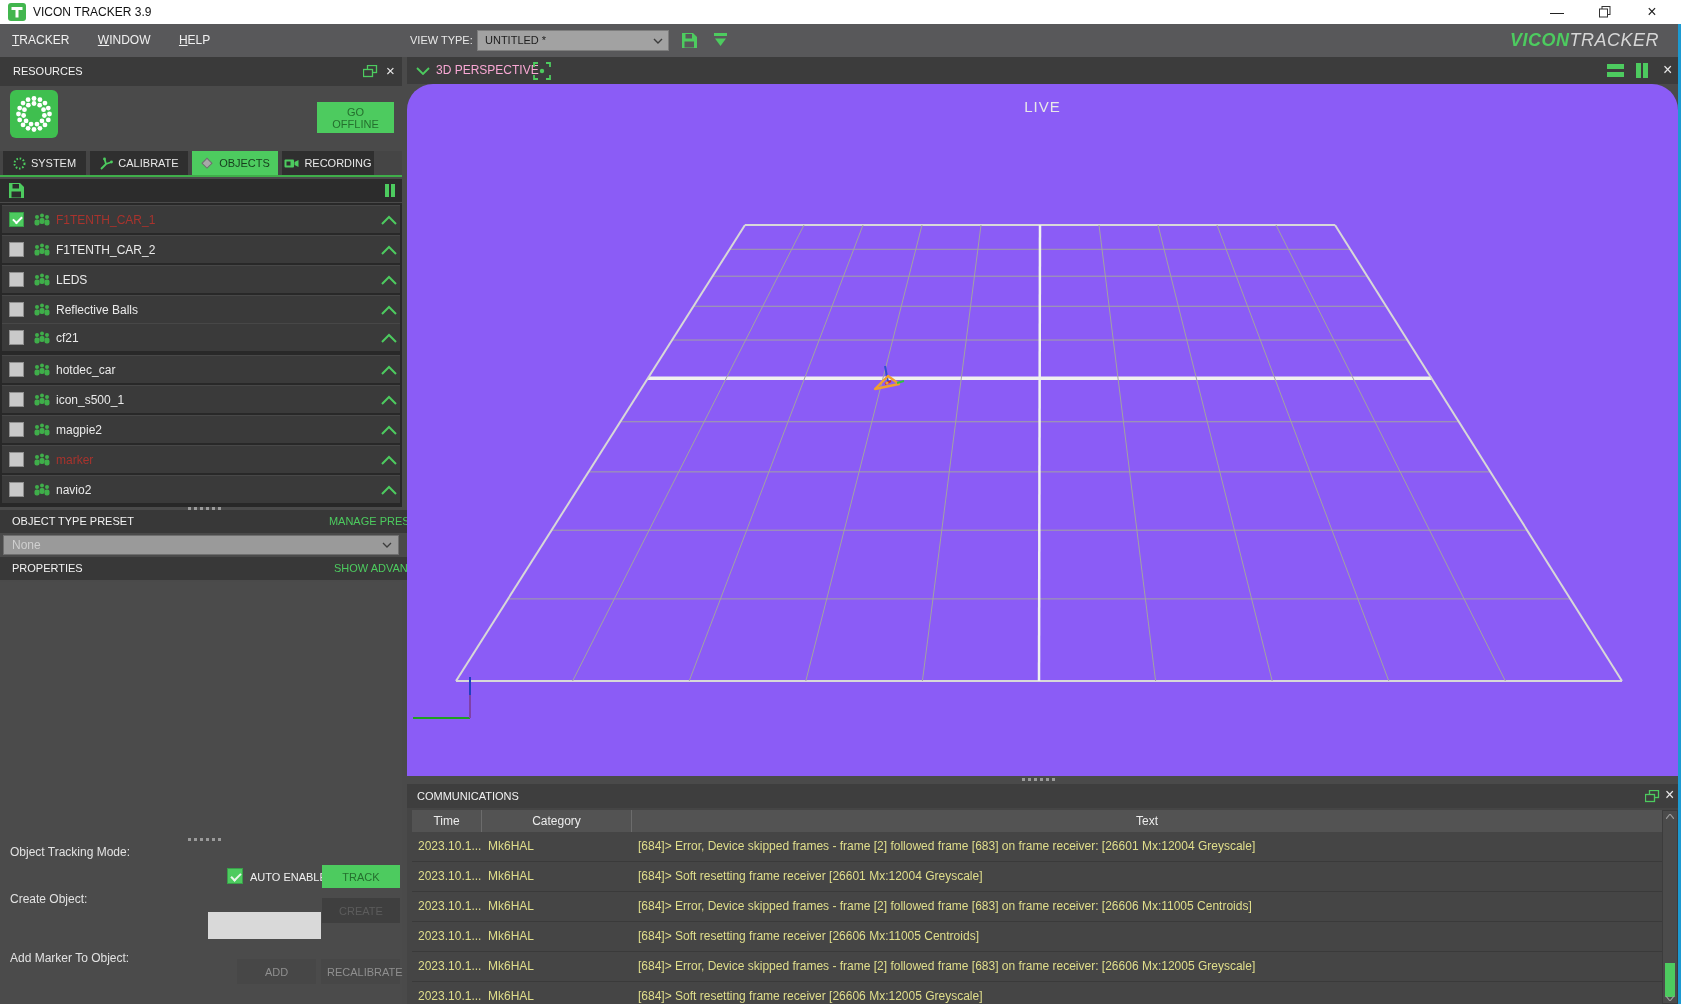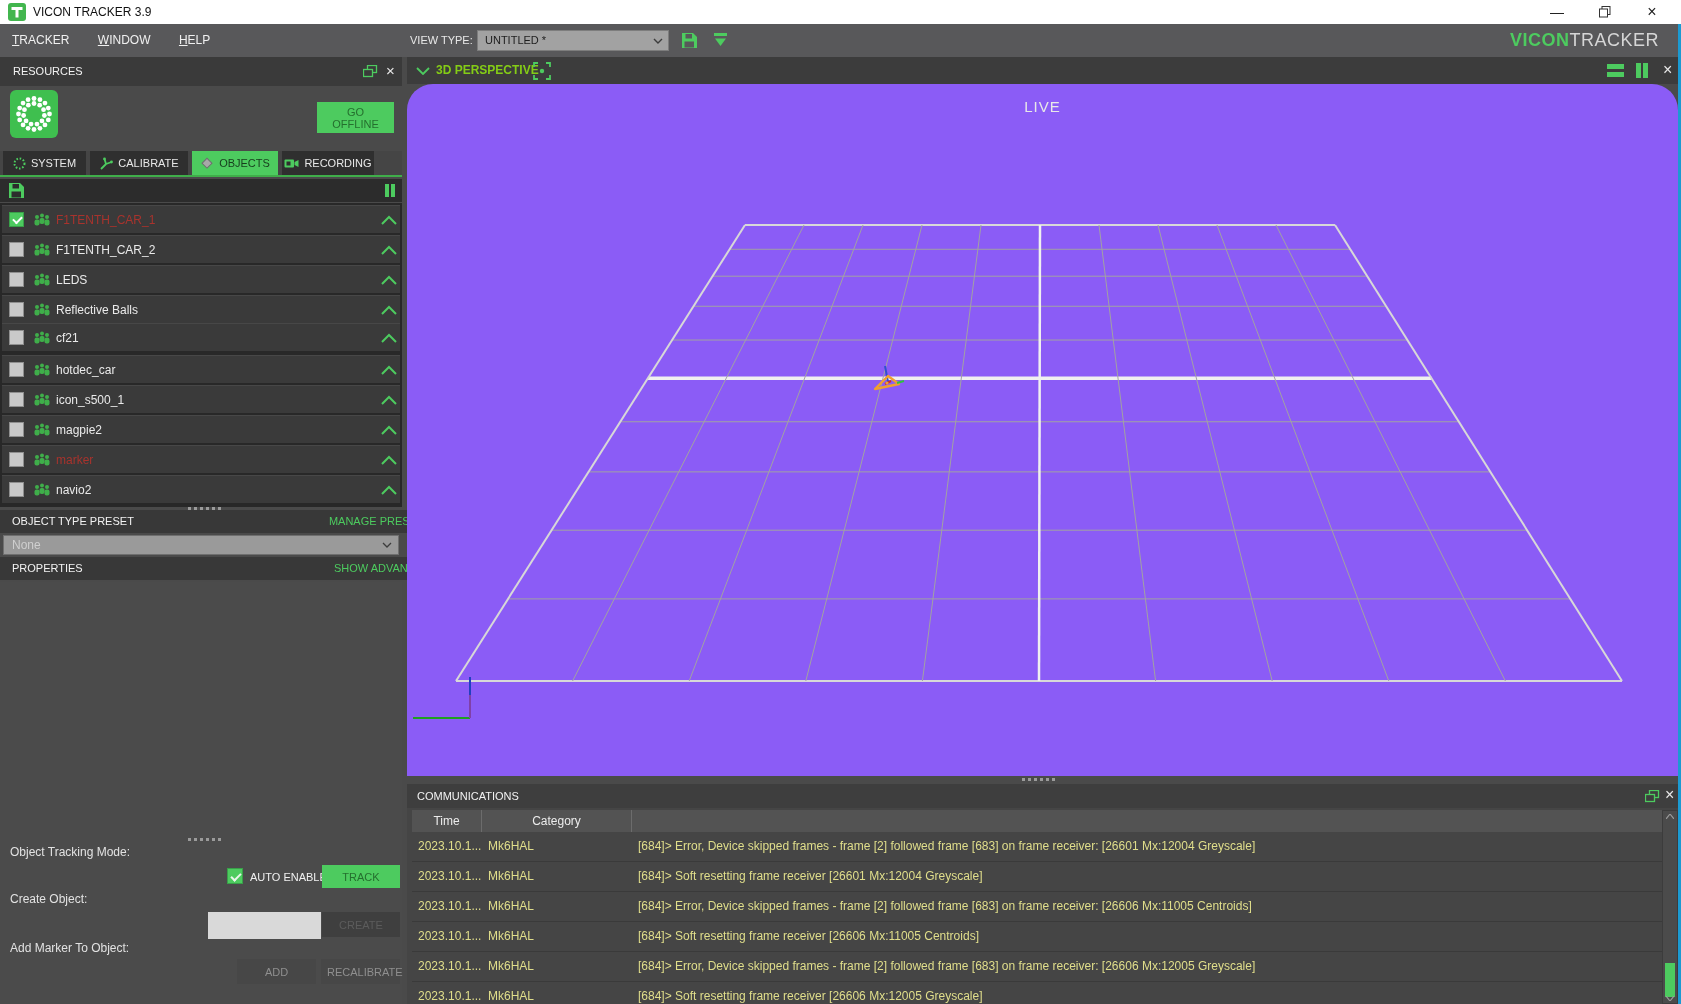--- a/index.html
+++ b/index.html
@@ -16,21 +16,21 @@
   .titlebar{left:0;top:0;width:1681px;height:24px;background:#ffffff;color:#111;}
   .titlebar .tt{position:absolute;left:33px;top:0;line-height:24px;font-size:12px;color:#111;}
   .winbtn{position:absolute;top:0;width:30px;height:24px;text-align:center;line-height:24px;font-size:14px;color:#222;}
   
   .menubar{left:0;top:24px;width:1681px;height:33px;background:#58585a;}
   .menu-item{display:inline-block;color:#f0f0f0;font-size:12px;line-height:33px;padding:0 12px;}
   .menu-item::first-letter{text-decoration:underline;}
   .vt-label{position:absolute;left:410px;top:0;line-height:33px;font-size:11px;color:#e8e8e8;}
   .vt-combo{position:absolute;left:477px;top:6px;width:192px;height:21px;background:#a2a2a2;border:1px solid #7d7d7d;box-sizing:border-box;}
   .vt-combo .val{position:absolute;left:7px;top:0;line-height:19px;font-size:11px;color:#1e1e1e;}
-  .logo{position:absolute;right:22px;top:0;line-height:33px;font-size:18px;letter-spacing:.5px;}
+  .logo{position:absolute;right:22px;top:0;line-height:33px;font-size:18px;letter-spacing:.5px;font-style:italic;}
   .logo b{color:var(--accent);font-weight:700;}
   .logo span{color:#d6d6d6;font-weight:400;}
   
   .panelhead{background:#3a3a3a;color:#f2f2f2;font-size:11px;}
   .sb-head{left:0;top:57px;width:402px;height:29px;}
   .sb-head .ttl{position:absolute;left:13px;top:0;line-height:29px;}
   .closex{color:#e9e9e9;font-size:15px;line-height:14px;}
   .conn-area{left:0;top:86px;width:402px;height:64px;background:#4a4a4a;}
   .conn-label{position:absolute;left:72px;top:104px;font-size:12px;color:#f0f0f0;}
   .btn-green{background:var(--accent);color:#256f2e;text-align:center;font-size:11px;border:none;}
@@ -58,21 +58,21 @@
   .plabel{position:absolute;left:10px;font-size:12px;color:#e2e2e2;}
   .cb2{position:absolute;width:16px;height:16px;background:#c9c9c9;border:1px solid #8f8f8f;box-sizing:border-box;}
   .cb2.checked{background:var(--accent);border-color:#39a049;}
   .cb2.checked::after{content:"";position:absolute;left:3px;top:3.5px;width:8px;height:4px;
       border-left:2px solid #e9f6ea;border-bottom:2px solid #e9f6ea;transform:rotate(-45deg);}
   .btn-dis{background:#474747;color:#8f8f8f;text-align:center;font-size:11px;border:none;}
   .btn-dark{background:#3f3f3f;color:#5c5c5c;text-align:center;font-size:11px;border:none;}
   .txtinput{background:#d9d9d9;border:none;}
   
   .viewhead{left:407px;top:57px;width:1271px;height:27px;background:#3c3c3c;}
-  .viewhead .ttl{position:absolute;left:29px;top:0;line-height:27px;font-size:12px;color:#84cc16;font-weight:bold;}
+  .viewhead .ttl{position:absolute;left:29px;top:0;line-height:27px;font-size:12px;color:#f9a8d4;}
   .viewport{left:407px;top:84px;width:1271px;height:771px;background:#8b5cf6;border-radius:26px;}
   .live{position:absolute;left:0;top:14px;width:100%;text-align:center;color:#e8e8e8;font-size:15px;letter-spacing:1px;}
   .hsplit{left:407px;top:776px;width:1271px;height:8px;background:#4a4a4a;}
   
   .comms{left:407px;top:784px;width:1271px;height:220px;background:#454545;}
   .comms-head{position:absolute;left:0;top:0;width:1271px;height:24px;background:#3e3e3e;}
   .comms-head .ttl{position:absolute;left:10px;top:0;line-height:24px;font-size:11px;color:#f2f2f2;}
   .tablehead{position:absolute;left:5px;top:26px;width:1250px;height:22px;background:#535353;display:flex;color:#ececec;font-size:12px;}
   .tablehead .c{line-height:22px;text-align:center;border-right:1px solid #6c6c6c;box-sizing:border-box;}
   .comm-row{position:absolute;left:5px;width:1250px;height:30px;display:flex;color:var(--logy);font-size:12px;border-bottom:1px solid #3a3a3a;box-sizing:border-box;}
@@ -427,23 +427,23 @@
       <i></i>
     </div>
 
   <span class="plabel" style="top:263px">Object Tracking Mode:</span>
   <span class="cb2 checked" style="left:227px;top:286px"></span>
   <span class="abs" style="left:250px;top:289px;font-size:11px;color:#f0f0f0">AUTO ENABLE</span>
   <button class="btn-green abs" style="left:322px;top:283px;width:78px;height:23px">TRACK</button>
 
   <span class="plabel" style="top:310px">Create Object:</span>
   <input class="txtinput abs" style="left: 208px; top: 330px; width: 109px; height: 25px;" value="">
-  <button class="btn-dark abs" style="left:322px;top:330px;width:78px;height:25px">CREATE</button>
-
-  <span class="plabel" style="top:359px">Add Marker To Object:</span>
+  <button class="btn-dark abs" style="left:322px;top:316px;width:78px;height:25px">CREATE</button>
+
+  <span class="plabel" style="top:369px">Add Marker To Object:</span>
   <button class="btn-dis abs" style="left:237px;top:377px;width:79px;height:25px">ADD</button>
   <button class="btn-dis abs" style="left:321px;top:377px;width:79px;height:25px">RECALIBRATE</button>
 </div>
 
 <div class="abs viewhead">
   <svg class="abs" style="left:9px;top:10px" width="14" height="8">
     <polyline points="1,1 7,7 13,1" fill="none" stroke="var(--accent)" stroke-width="1.8"></polyline>
   </svg>
   <span class="ttl">3D PERSPECTIVE</span>
   <svg class="abs" style="left:126px;top:5px" width="18" height="18">
@@ -525,20 +525,21 @@
     <svg class="abs" style="left:1238px;top:6px" width="15" height="13">
       <rect x="4.5" y="0.5" width="9" height="7" fill="none" stroke="var(--accent)" stroke-width="1.3"></rect>
       <rect x="0.5" y="4.5" width="9" height="7" fill="#3e3e3e" stroke="var(--accent)" stroke-width="1.3"></rect>
     </svg>
     <span class="abs closex" style="left:1258px;top:4px;font-size:16px">×</span>
   </div>
 
   <div class="tablehead">
     <span class="c" style="width:70px">Time</span>
     <span class="c" style="width:150px">Category</span>
+    <span class="c" style="flex:1;border-right:none">Text</span>
   </div>
 
   <div class="comm-row" style="top:48px">
     <span class="c ct">2023.10.1...</span>
     <span class="c cc">Mk6HAL</span>
     <span class="c cx">[684]&gt; Error, Device skipped frames - frame [2] followed frame [683] on frame receiver: [26601 Mx:12004 Greyscale]</span>
   </div>
   <div class="comm-row" style="top:78px">
     <span class="c ct">2023.10.1...</span>
     <span class="c cc">Mk6HAL</span>

